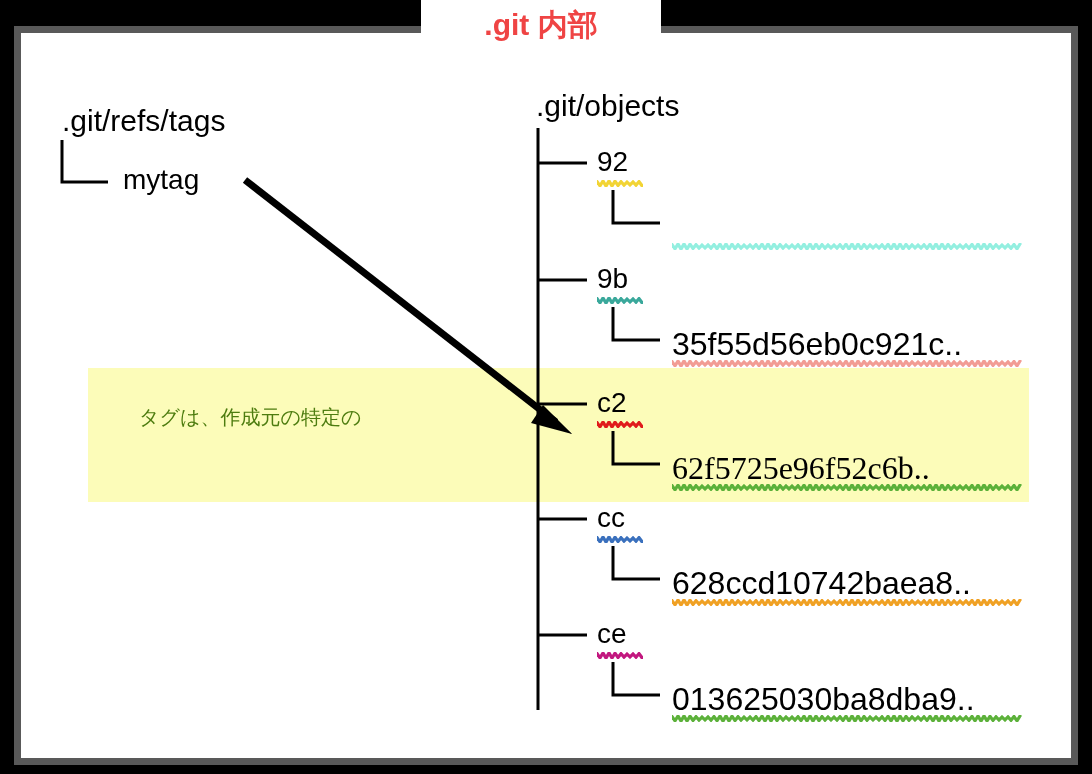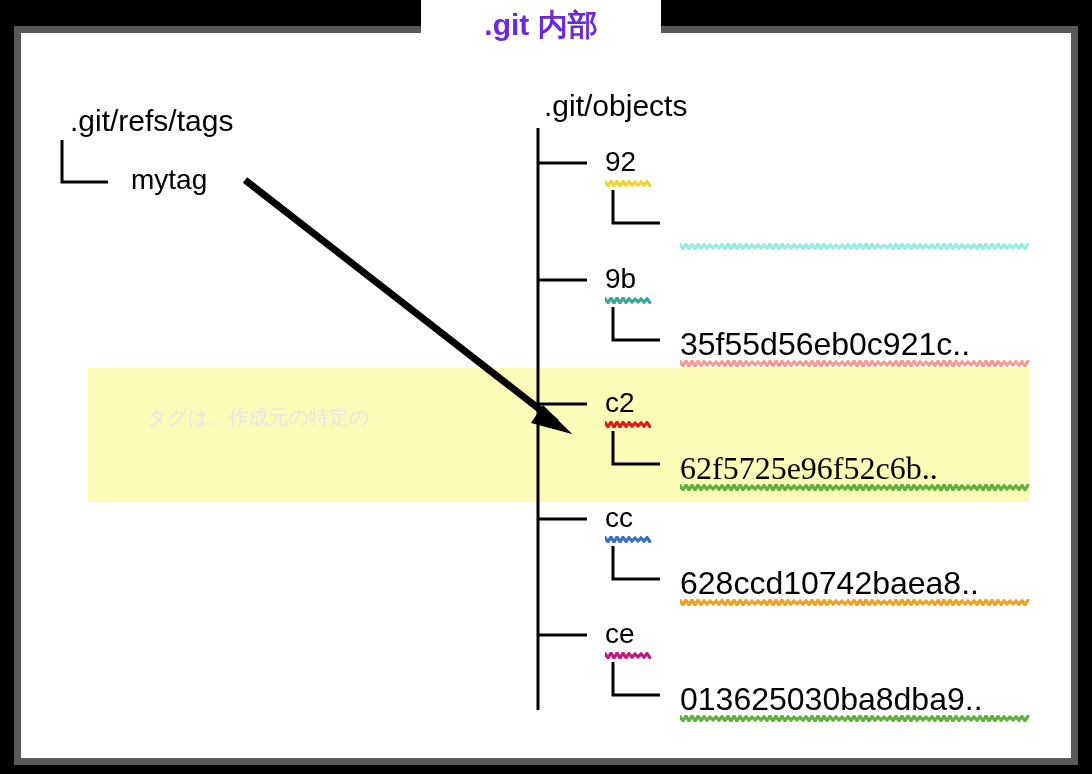--- a/index.html
+++ b/index.html
@@ -73,21 +73,21 @@
     top: 368px;
     width: 941px;
     height: 134px;
     background: #fcfcb9;
     z-index: 1;
   }
 
   
   #text-layer {
     position: absolute;
-    left: 16px;
+    left: 8px;
     top: 0;
     width: 988px;
     height: 774px;
     z-index: 3;
   }
   .lbl {
     position: absolute;
     white-space: nowrap;
     color: #000000;
     line-height: 1;
@@ -104,21 +104,21 @@
   }
   .squiggle svg { display: block; width: 100%; height: 100%; }
 
   
   #note {
     position: absolute;
     left: 131px;
     top: 400px;
     z-index: 3;
     font-size: 20px;
-    color: #e5e5e5;
+    color: #4d7c0f;
     line-height: 1.72;
   }
   #note div { white-space: nowrap; }
 </style>
 </head>
 <body>
 
 <div id="stage" style="background: rgb(0, 0, 0);">
 
   <div id="frame" style="border-color: rgb(89, 89, 89);"></div>
@@ -152,21 +152,21 @@
     </g>
 
     <g>
       <line x1="245" y1="180" x2="556" y2="422" stroke="#000000" stroke-width="7"></line>
       <polygon points="572,434 536,418 544,408" fill="#000000"></polygon>
       <polygon points="572,434 543,405 531,423" fill="#000000"></polygon>
     </g>
   </svg>
 
   <div id="title-tab">
-    <span class="title-text" style="color: #6d28d9;">.git 内部</span>
+    <span class="title-text" style="color: #ef4444;">.git 内部</span>
   </div>
 
   <div id="text-layer">
 
     <div class="lbl root-label" style="left:54px; top:106px;">.git/refs/tags</div>
     <div class="lbl node-label" style="left:115px; top:166px;">mytag</div>
 
     <div class="lbl root-label" style="left:528px; top:91px;">.git/objects</div>
 
     <div class="lbl node-label" style="left:589px; top:148px;">92</div>

